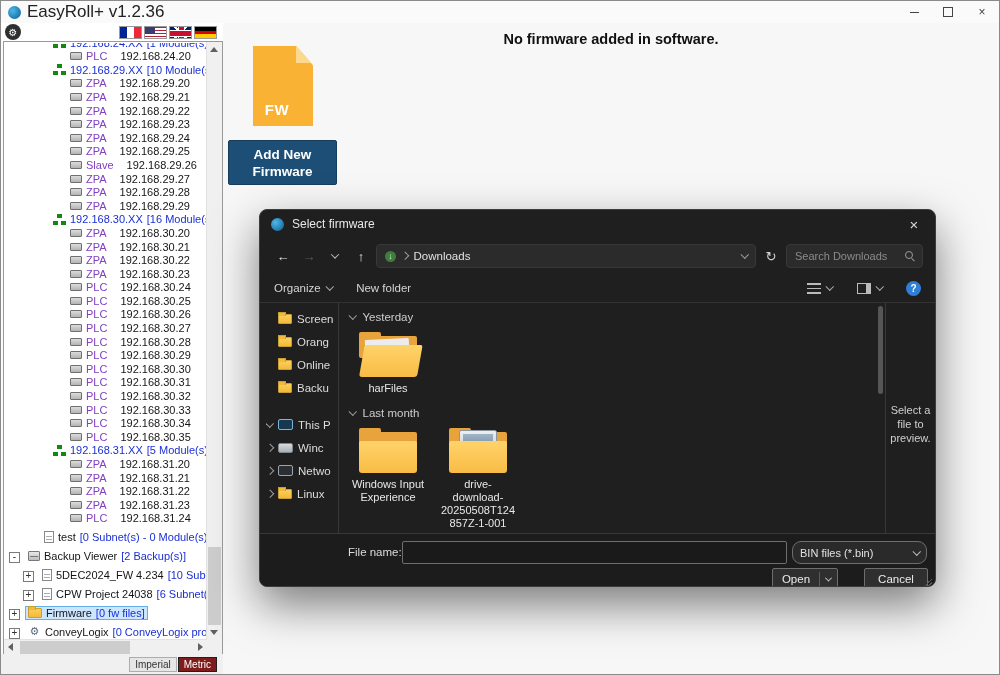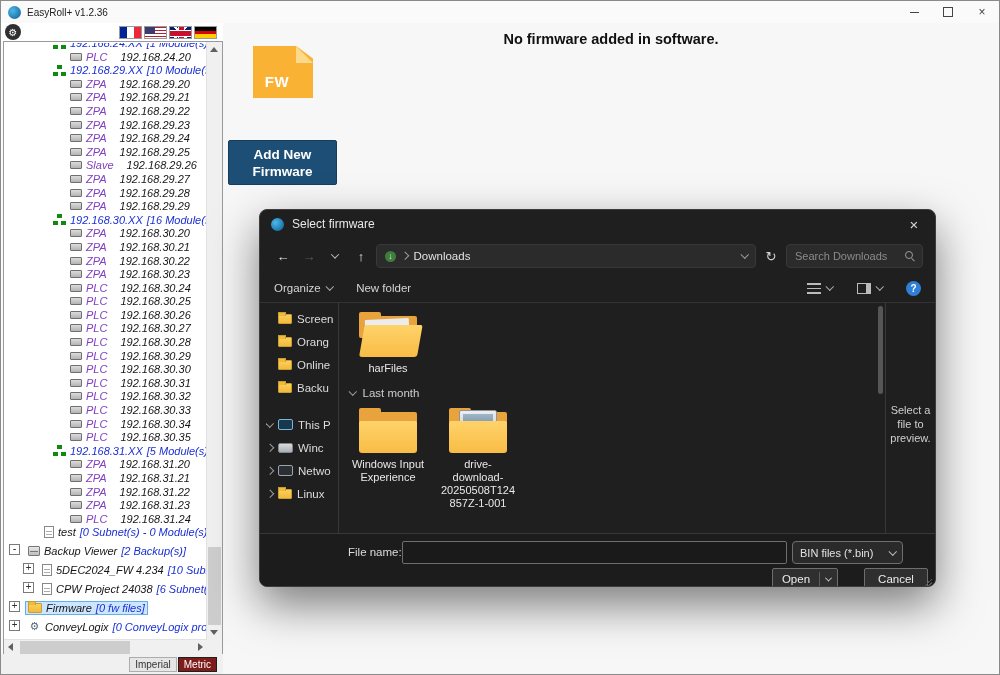--- a/index.html
+++ b/index.html
@@ -3,21 +3,21 @@
 <meta charset="utf-8">
 <style>
   html,body{margin:0;padding:0;background:#666;}
   body{width:1000px;height:675px;position:relative;overflow:hidden;
        font-family:"Liberation Sans","DejaVu Sans",sans-serif;-webkit-font-smoothing:antialiased;}
   .app{position:absolute;inset:0;background:#fbfbfb;border:1px solid #8a8a8a;box-sizing:border-box;}
 
   
   .titlebar{position:absolute;left:0;top:0;right:0;height:22px;background:#fafafa;border-bottom:1px solid #e3e3e3;display:flex;align-items:center;}
   .appicon{width:13px;height:13px;border-radius:50%;background:radial-gradient(circle at 35% 35%,#4db6e8,#0b5d93);margin:0 6px 0 7px;flex:0 0 auto;}
-  .apptitle{font-size:10px;color:#222;}
+  .apptitle{font-size:17px;color:#222;}
   .wincontrols{margin-left:auto;display:flex;height:100%;}
   .wbtn{width:34px;height:100%;display:flex;align-items:center;justify-content:center;color:#444;font-size:12px;cursor:default;}
   .wbtn .minline{width:9px;height:1px;background:#444;}
   .wbtn .maxbox{width:8px;height:8px;border:1px solid #444;}
 
   
   .app-toolbar{position:absolute;left:0;top:22px;width:222px;height:18px;background:#fff;display:flex;align-items:center;}
   .gearbtn{width:16px;height:16px;margin-left:4px;border-radius:50%;background:#2f2f2f;color:#fff;display:flex;align-items:center;justify-content:center;font-size:10px;font-family:"DejaVu Sans",sans-serif;}
   .flags{margin-left:auto;margin-right:6px;display:flex;gap:2px;}
   .flag{width:23px;height:13px;border:1px solid #9a9a9a;box-sizing:border-box;position:relative;overflow:hidden;}
@@ -28,21 +28,21 @@
       linear-gradient(45deg,transparent 44%,#fff 44% 56%,transparent 56%),
       linear-gradient(-45deg,transparent 44%,#fff 44% 56%,transparent 56%),#012169;}
   .flag.uk::before{content:"";position:absolute;left:50%;top:0;bottom:0;width:5px;margin-left:-2.5px;background:#C8102E;border-left:1px solid #fff;border-right:1px solid #fff;}
   .flag.uk::after{content:"";position:absolute;top:50%;left:0;right:0;height:5px;margin-top:-2.5px;background:#C8102E;border-top:1px solid #fff;border-bottom:1px solid #fff;}
   .flag.germany{background:linear-gradient(180deg,#000 0 33%,#DD0000 33% 66%,#FFCE00 66%);}
 
   
   .left-panel{position:absolute;left:2px;top:40px;width:220px;height:615px;background:#fff;border:1px solid #9a9a9a;box-sizing:border-box;}
   .tree{position:absolute;left:1px;top:1px;right:16px;bottom:16px;overflow:hidden;}
   .treeinner{margin-top:-7px;}
-  .trow{height:13.6px;display:flex;align-items:flex-start;font-size:11px;white-space:nowrap;font-style:italic;}
+  .trow{height:13.6px;display:flex;align-items:flex-end;font-size:11px;white-space:nowrap;}
   .trow.lg{height:19px;}
   .tc{display:flex;align-items:center;padding:0 2px;border:1px solid transparent;}
   .tc.sel{background:#cde6ff;border:1px solid #66aee8;}
   .ebox{width:11px;height:11px;box-sizing:border-box;border:1px solid #7a7a7a;background:#fff;color:#333;font-size:10px;line-height:8px;text-align:center;margin-right:5px;flex:0 0 auto;}
   .ti{display:inline-block;position:relative;margin-right:4px;flex:0 0 auto;}
   .ti.subnet{width:14px;height:11px;}
   .ti.subnet::before{content:"";position:absolute;left:5px;top:0;width:5px;height:4px;background:#0f8a0f;}
   .ti.subnet::after{content:"";position:absolute;left:1px;top:7px;width:5px;height:4px;background:#0f8a0f;box-shadow:8px 0 0 #0f8a0f;}
   .ti.module{width:12px;height:8px;background:linear-gradient(#dcdcdc,#b4b4b4);border:1px solid #6f6f6f;border-radius:1px;box-sizing:border-box;}
   .ti.doc{width:10px;height:12px;background:#fff;border:1px solid #888;box-sizing:border-box;
@@ -71,21 +71,21 @@
   .hthumb{position:absolute;top:1px;bottom:1px;left:16px;width:110px;background:#cdcdcd;}
 
   
   .units{position:absolute;left:0;bottom:0;width:222px;height:20px;background:#f0f0f0;display:flex;align-items:center;justify-content:flex-end;gap:1px;padding-right:6px;box-sizing:border-box;}
   .unitbtn{font-size:10px;padding:1px 5px;border:1px solid #adadad;background:#e6e6e6;color:#333;}
   .unitbtn.sel{background:#7f1d1d;color:#fff;border-color:#1f1f1f;}
 
   
   .main-area{position:absolute;left:222px;top:22px;right:0;bottom:0;background:#f7f7f7;}
   .no-fw{position:absolute;top:8px;left:0;right:0;text-align:center;font-size:14.5px;font-weight:600;color:#111;}
-  .fwfile{position:absolute;left:30px;top:23px;width:60px;height:52px;background:#f9b234;
+  .fwfile{position:absolute;left:30px;top:23px;width:60px;height:80px;background:#f9b234;
           clip-path:polygon(0 0,72% 0,100% 24%,100% 100%,0 100%);}
   .fwfile .fold{position:absolute;right:0;top:0;width:17px;height:17px;background:#fcd98b;clip-path:polygon(0 0,100% 100%,0 100%);}
   .fwfile .fwtext{position:absolute;left:0;right:12px;bottom:8px;text-align:center;color:#fff;font-weight:bold;font-size:15px;letter-spacing:.5px;}
   .add-fw{position:absolute;left:5px;top:117px;width:109px;height:45px;background:#1d4f76;color:#fff;border:1px solid #163d5c;border-radius:2px;
           font-family:inherit;font-size:13.5px;font-weight:bold;line-height:17px;text-align:center;padding:0 6px;}
 
   
   .dialog{position:absolute;left:258px;top:208px;width:677px;height:378px;background:#1f1f1f;border:1px solid #3c3c3c;border-radius:8px;
           box-shadow:0 18px 45px rgba(0,0,0,.5);box-sizing:border-box;color:#e6e6e6;overflow:hidden;}
   .dtitle{height:28px;display:flex;align-items:center;}
@@ -148,21 +148,21 @@
   .bigfolder.folder-open .paper{display:block;}
   .bigfolder.folder-open .front{transform:skewX(-10deg);transform-origin:50% 100%;}
   .bigfolder.folder-image .thumb{display:block;}
   .tlabel{font-size:11px;line-height:13px;color:#e8e8e8;text-align:center;word-wrap:break-word;}
   .fscroll{position:absolute;right:52px;top:3px;width:5px;height:88px;background:#565656;border-radius:3px;}
   .dpreview{width:50px;border-left:1px solid #383838;box-sizing:border-box;font-size:11px;line-height:14px;color:#cfcfcf;text-align:center;padding-top:100px;}
 
   .dfooter{height:56px;border-top:1px solid #383838;background:#1c1c1c;position:relative;padding-left:41px;}
   .fnlabel{position:absolute;left:88px;top:12px;font-size:11.5px;color:#dcdcdc;}
   .fninput{position:absolute;left:142px;top:7px;width:385px;height:23px;box-sizing:border-box;background:#1a1a1a;border:1px solid #6e6e6e;border-radius:2px;color:#e6e6e6;font-size:11.5px;font-family:inherit;padding:0 6px;outline:none;}
-  .ftype{position:absolute;left:532px;top:7px;width:111px;height:23px;box-sizing:border-box;background:#2a2a2a;border:1px solid #6e6e6e;border-radius:4px;display:flex;align-items:center;padding:0 7px;font-size:11px;color:#e2e2e2;gap:6px;}
+  .ftype{position:absolute;left:532px;top:7px;width:135px;height:23px;box-sizing:border-box;background:#2a2a2a;border:1px solid #6e6e6e;border-radius:9px;display:flex;align-items:center;padding:0 7px;font-size:11px;color:#e2e2e2;gap:6px;}
   .ftype .cv{margin-left:auto;width:4.5px;height:4.5px;color:#bbb;}
   .dbtn{position:absolute;top:34px;height:22px;box-sizing:border-box;background:#2f2f2f;border:1px solid #6e6e6e;border-radius:2px;color:#ececec;font-size:11.5px;display:flex;align-items:center;justify-content:center;font-family:inherit;}
   .openbtn{left:512px;width:66px;padding:0;}
   .openbtn .omain{flex:1;text-align:center;}
   .openbtn .osep{width:1px;height:14px;background:#5b5b5b;}
   .openbtn .oarrow{width:17px;display:flex;align-items:center;justify-content:center;}
   .openbtn .cv{width:4px;height:4px;color:#ccc;}
   .cancelbtn{left:604px;width:64px;}
   .grip{position:absolute;right:3px;bottom:3px;width:9px;height:9px;
         background:linear-gradient(135deg,transparent 0 50%,#5a5a5a 50% 57%,transparent 57% 72%,#5a5a5a 72% 79%,transparent 79%);}
@@ -638,20 +638,24 @@
               <span class="chevslot">
                 <span class="cv right"></span>
               </span>
               <span class="si folder"></span>
               <span>Linux</span>
             </div>
           </div>
       </div>
       <div class="splitter"></div>
       <div class="dfiles" id="files">
+          <div class="sechead">
+            <span class="cv down"></span>
+            <span>Yesterday</span>
+          </div>
           <div class="tiles">
             <div class="tile">
               <div class="bigfolder folder-open">
                 <span class="tab"></span>
                 <span class="back"></span>
                 <span class="paper"></span>
                 <span class="front"></span>
               </div>
               <div class="tlabel">harFiles</div>
             </div>

